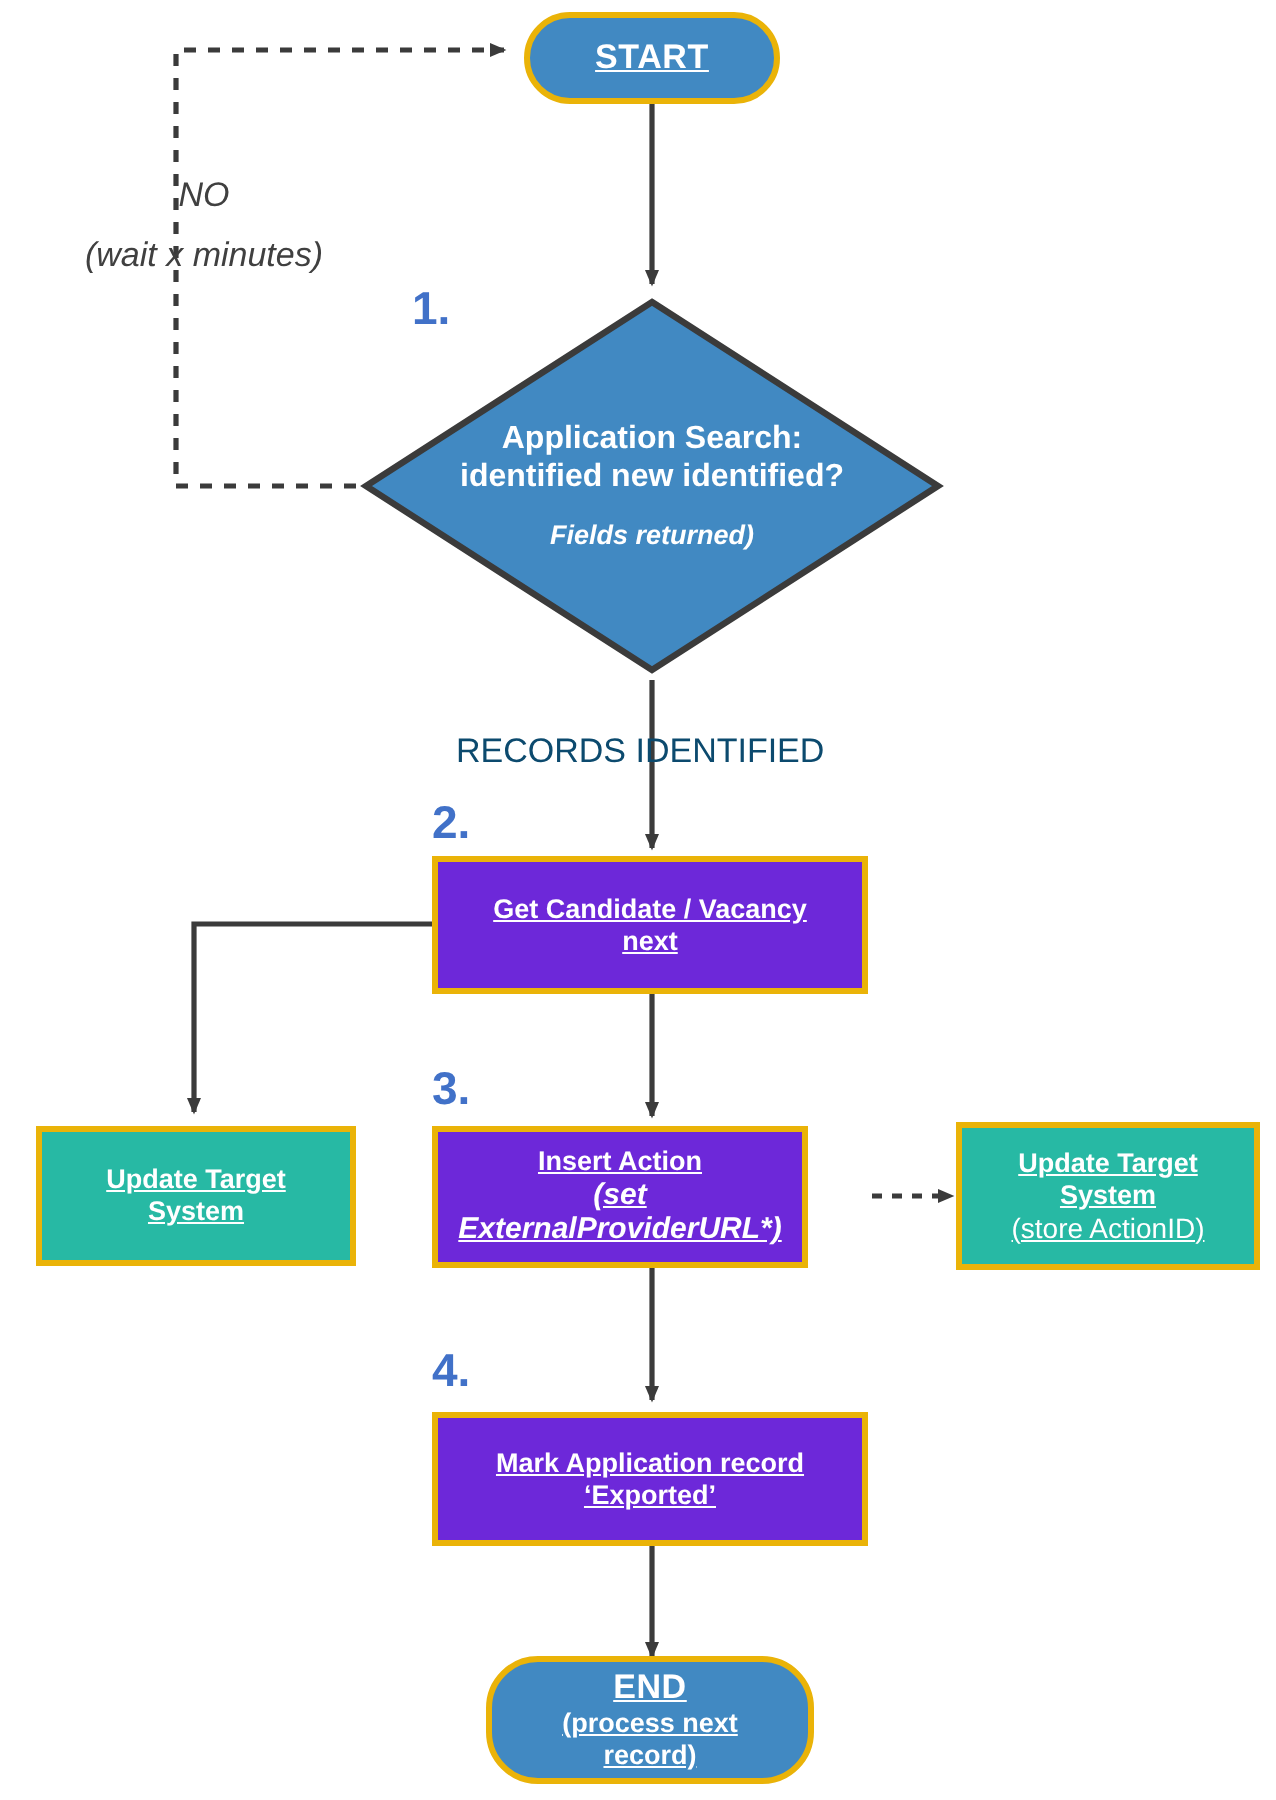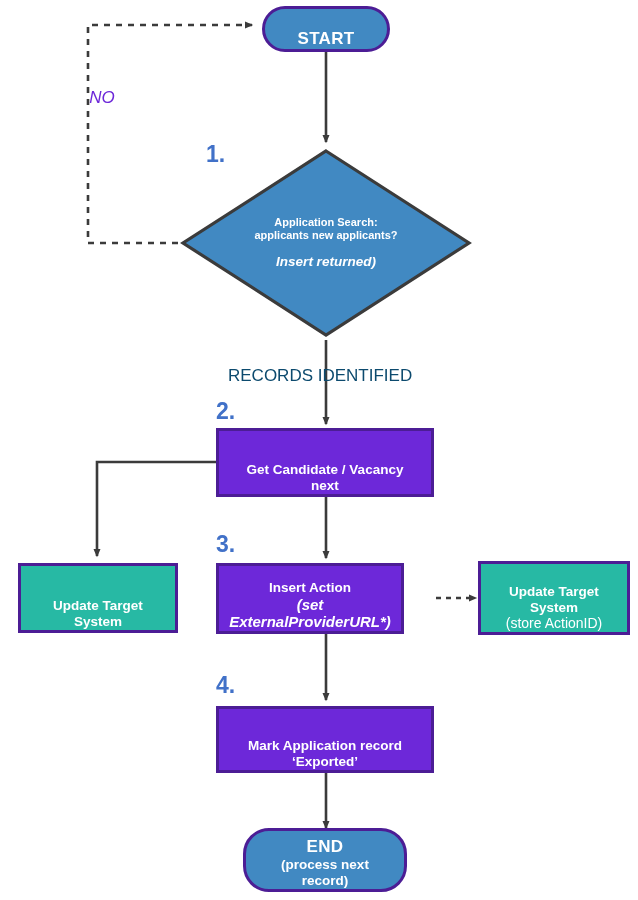--- a/index.html
+++ b/index.html
@@ -25,25 +25,26 @@
     height: 900px;
   }
 
   
   .node {
     position: absolute;
     box-sizing: border-box;
     display: flex;
     flex-direction: column;
     align-items: center;
-    justify-content: flex-end;
+    justify-content: center;
     text-align: center;
     color: #ffffff;
-    border: 3px solid #4c1d95;
+    border: 3px solid #eab308;
     line-height: 1.18;
+    text-decoration: underline;
   }
   .terminator {
     background: #4189c2;
     border-radius: 26px;
   }
   .process {
     background: #6d28d9;
   }
   .external {
     background: #27b9a4;
@@ -99,21 +100,21 @@
     flex-direction: column;
     align-items: center;
     justify-content: center;
     color: #ffffff;
     text-align: center;
     line-height: 1.2;
     pointer-events: none;
   }
   .d-line {
     font-weight: bold;
-    font-size: 11px;
+    font-size: 16px;
   }
   .d-italic {
     font-weight: bold;
     font-style: italic;
     font-size: 13.5px;
     padding: 0 14px;
   }
   .d-gap { height: 11px; }
 
   
@@ -124,21 +125,21 @@
     font-size: 23px;
   }
   .edge-label {
     position: absolute;
     color: #0c4a6e;
     font-size: 17px;
     white-space: nowrap;
   }
   .edge-label-italic {
     position: absolute;
-    color: #6d28d9;
+    color: #404040;
     font-style: italic;
     font-size: 17px;
     white-space: nowrap;
     text-align: center;
   }
 </style>
 </head>
 <body>
 
 <div id="canvas">
@@ -168,32 +169,33 @@
     <path d="M326,634 L326,700" stroke="#3b3b3b" stroke-width="2.6" fill="none" marker-end="url(#arrow-solid)"></path>
 
     <path d="M326,772 L326,828" stroke="#3b3b3b" stroke-width="2.6" fill="none" marker-end="url(#arrow-solid)"></path>
   </svg>
 
   <div class="node terminator" id="node-start" style="left:262px; top:6px; width:128px; height:46px;">
     <div class="t-main">START</div>
   </div>
 
   <div class="edge-label-italic" id="label-no" style="left:68px; top:88px; width:68px;">NO</div>
+  <div class="edge-label-italic" id="label-wait" style="left:8px; top:118px; width:188px;">(wait x minutes)</div>
 
   <div class="step-num" style="left:206px; top:141px;">1.</div>
 
   <div id="decision-node">
     <svg id="decision-shape" viewBox="0 0 292 190">
       <polygon points="146,3 289,95 146,187 3,95" fill="#4189c2" stroke="#3b3b3b" stroke-width="3.2" stroke-linejoin="miter"></polygon>
     </svg>
     <div id="decision-text">
       <div class="d-line">Application Search:</div>
-      <div class="d-line">applicants new applicants?</div>
+      <div class="d-line">identified new identified?</div>
       <div class="d-gap"></div>
-      <div class="d-italic">Insert returned)</div>
+      <div class="d-italic">Fields returned)</div>
     </div>
   </div>
 
   <div class="edge-label" id="label-records" style="left:228px; top:366px;">RECORDS IDENTIFIED</div>
 
   <div class="step-num" style="left:216px; top:398px;">2.</div>
 
   <div class="node process" id="node-get-data" style="left:216px; top:428px; width:218px; height:69px;">
     <div class="t-box">Get Candidate / Vacancy</div>
     <div class="t-box">next</div>

